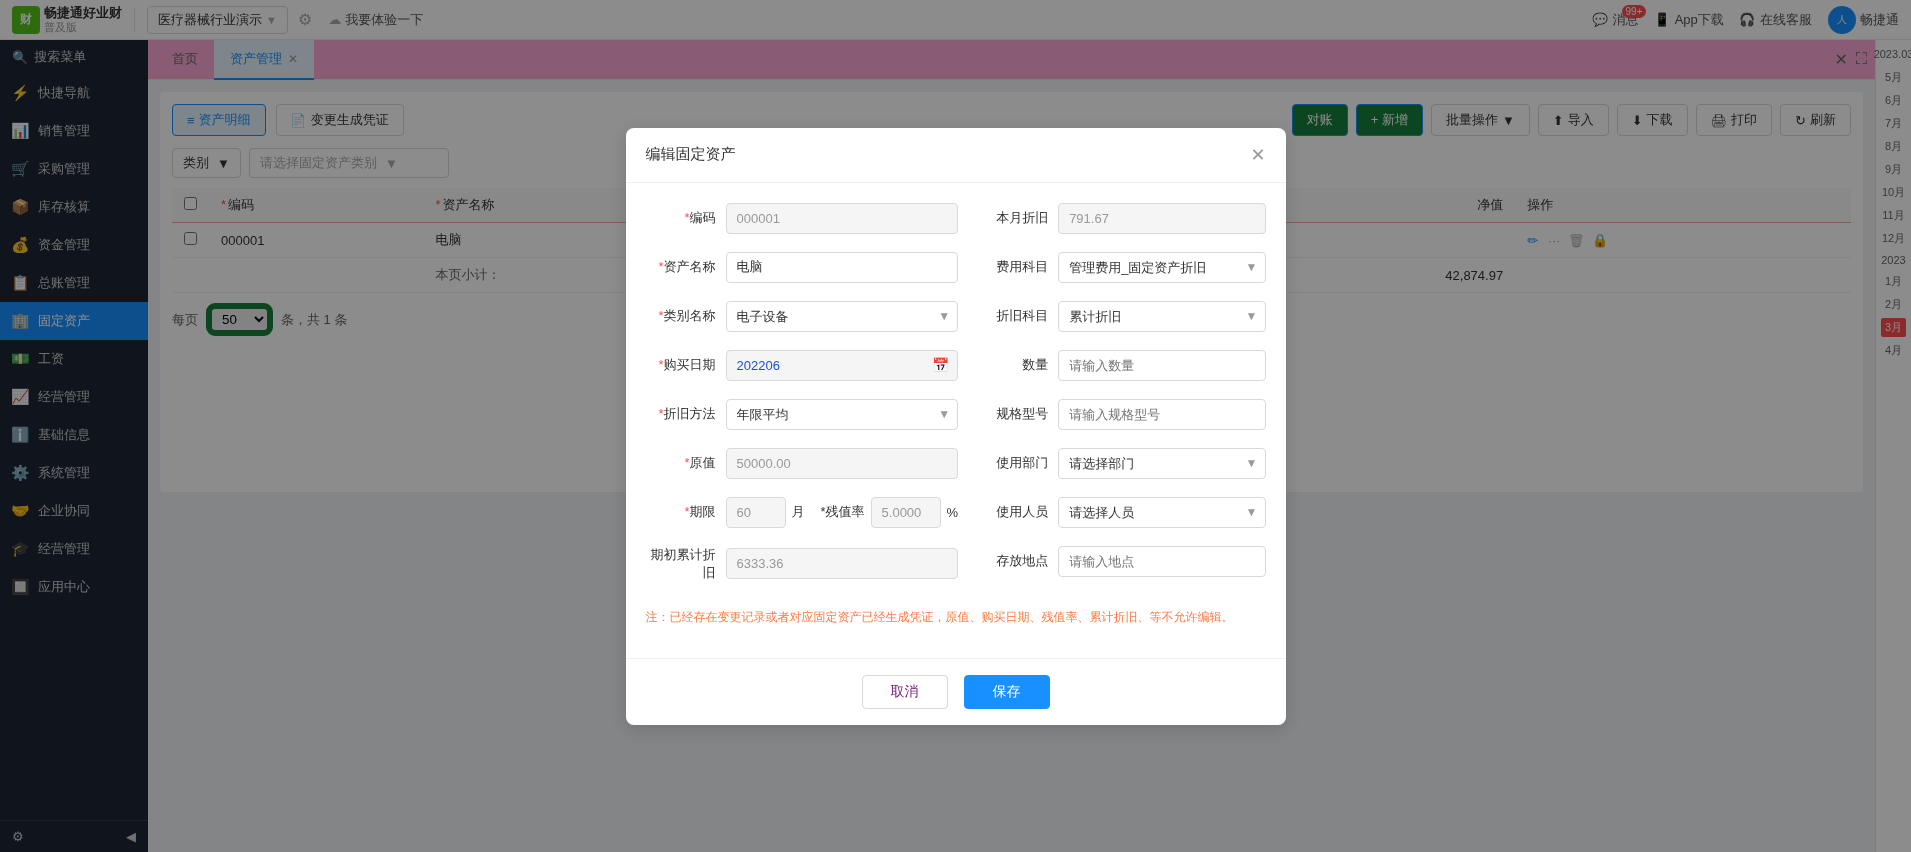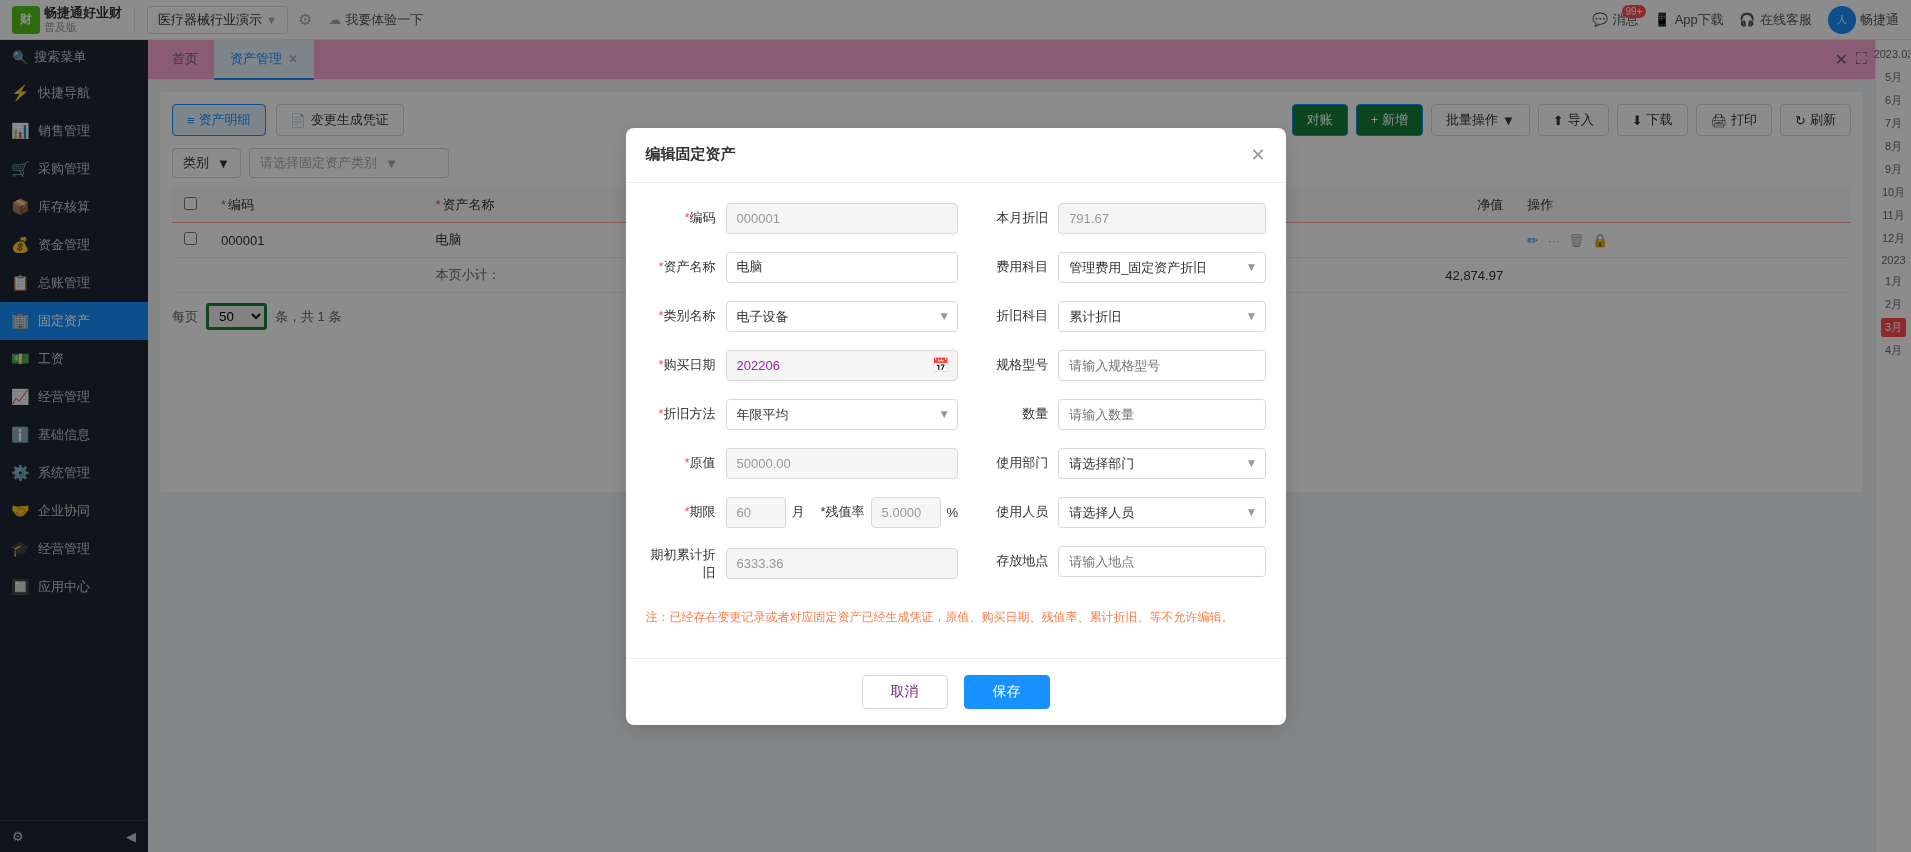--- a/index.html
+++ b/index.html
@@ -52,21 +52,21 @@
 
     
     .calendar-side { width: 36px; background: #fff; border-left: 1px solid #e8e8e8; display: flex; flex-direction: column; align-items: center; padding-top: 8px; gap: 4px; flex-shrink: 0; font-size: 11px; color: #666; }
     .cal-month { padding: 2px 0; cursor: pointer; font-size: 11px; color: #666; text-align: center; }
     .cal-month.highlight { background: #ff4d4f; color: #fff; border-radius: 2px; padding: 2px 4px; }
 
     
     .modal-overlay { position: fixed; top: 0; left: 0; width: 100%; height: 100%; background: rgba(0,0,0,0.45); z-index: 1000; display: flex; align-items: center; justify-content: center; }
     .modal { background: #fff; border-radius: 8px; width: 660px; max-width: 95vw; box-shadow: 0 4px 20px rgba(0,0,0,0.15); }
     .modal-header { display: flex; align-items: center; justify-content: space-between; padding: 16px 20px; border-bottom: 1px solid #f0f0f0; }
-    .modal-title { font-size: 15px; font-weight: 700; color: #333; }
+    .modal-title { font-size: 15px; font-weight: 400; color: #333; }
     .modal-close { cursor: pointer; color: #999; font-size: 18px; }
     .modal-body { padding: 20px; }
     .form-grid { display: grid; grid-template-columns: 1fr 1fr; gap: 0; }
     .form-row { display: flex; align-items: center; margin-bottom: 18px; }
     .form-label { width: 80px; text-align: right; padding-right: 10px; font-size: 13px; color: #333; flex-shrink: 0; }
     .form-label .req { color: #ff4d4f; }
     .form-input { flex: 1; padding: 7px 10px; border: 1px solid #d9d9d9; border-radius: 4px; font-size: 13px; color: #333; background: #fff; }
     .form-input.readonly { background: #f5f5f5; color: #999; }
     .form-select-wrap { flex: 1; position: relative; display: flex; align-items: center; }
     .form-select-wrap select { width: 100%; padding: 7px 28px 7px 10px; border: 1px solid #d9d9d9; border-radius: 4px; font-size: 13px; appearance: none; background: #fff; color: #333; }
@@ -312,21 +312,21 @@
                     <span>42,874.97</span>
                   </td>
                   <td></td>
                 </tr>
               </tbody>
             </table>
           </div>
 
           <div class="pagination">
             <span>每页</span>
-            <select style="padding:2px 6px;border:3px solid #15803d;border-radius:3px;">
+            <select style="padding:2px 6px;border:6px solid #15803d;border-radius:9px;">
               <option>50</option>
               <option>100</option>
             </select>
             <span>条，共 1 条</span>
           </div>
         </div>
       </div>
 
     </div>
 
@@ -384,21 +384,21 @@
               </select>
               <span class="sel-arrow">▼</span>
             </div>
           </div>
 
           <div class="form-row">
             <span class="form-label">
               <span class="req">*</span><span>购买日期</span>
             </span>
             <div class="form-date-wrap">
-              <input type="text" style="flex: 1 1 0%; padding: 7px 32px 7px 10px; border: 1px solid rgb(217, 217, 217); border-radius: 4px; font-size: 13px; background: rgb(245, 245, 245); color: #a21caf;" readonly="" value="202206">
+              <input type="text" style="flex: 1 1 0%; padding: 7px 32px 7px 10px; border: 1px solid rgb(217, 217, 217); border-radius: 4px; font-size: 13px; background: rgb(245, 245, 245); color: #1d4ed8;" readonly="" value="202206">
               <span class="cal-icon">📅</span>
             </div>
           </div>
 
           <div class="form-row">
             <span class="form-label">
               <span class="req">*</span><span>折旧方法</span>
             </span>
             <div class="form-select-wrap">
               <select>
@@ -466,30 +466,30 @@
             <div class="form-select-wrap">
               <select>
                 <option>累计折旧</option>
               </select>
               <span class="sel-arrow">▼</span>
             </div>
           </div>
 
           <div class="form-row">
             <span class="form-label">
+              <span>数量</span>
+            </span>
+            <input class="form-input" type="text" placeholder="请输入数量" style="">
+          </div>
+
+          <div class="form-row">
+            <span class="form-label">
               <span>规格型号</span>
             </span>
             <input class="form-input" type="text" placeholder="请输入规格型号" style="">
-          </div>
-
-          <div class="form-row">
-            <span class="form-label">
-              <span>数量</span>
-            </span>
-            <input class="form-input" type="text" placeholder="请输入数量" style="">
           </div>
 
           <div class="form-row">
             <span class="form-label">
               <span>使用部门</span>
             </span>
             <div class="form-select-wrap">
               <select>
                 <option value="">请选择部门</option>
               </select>

